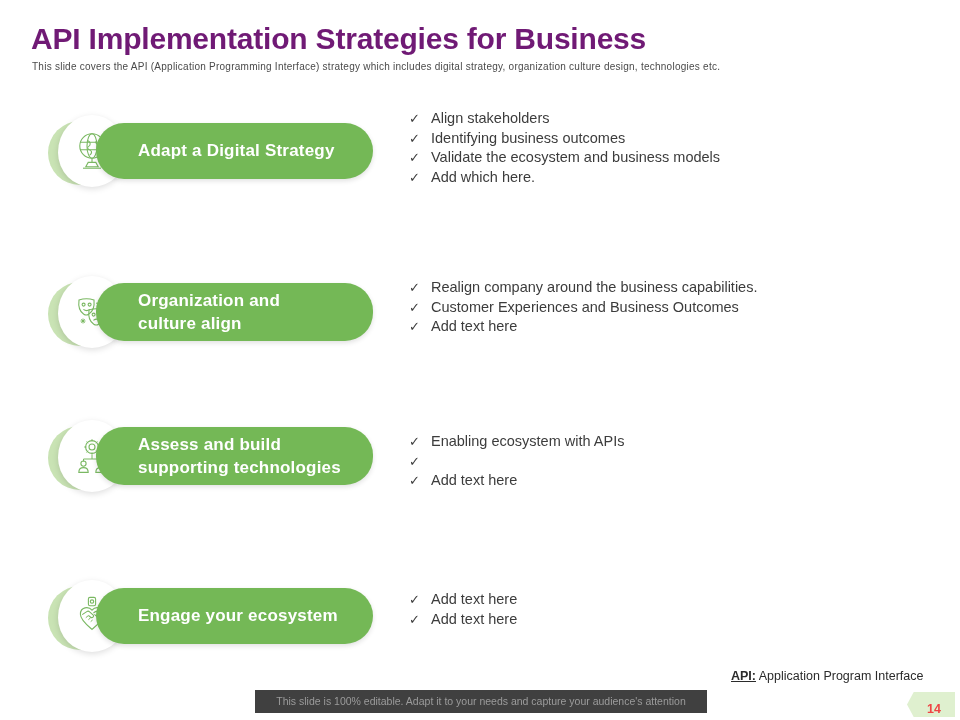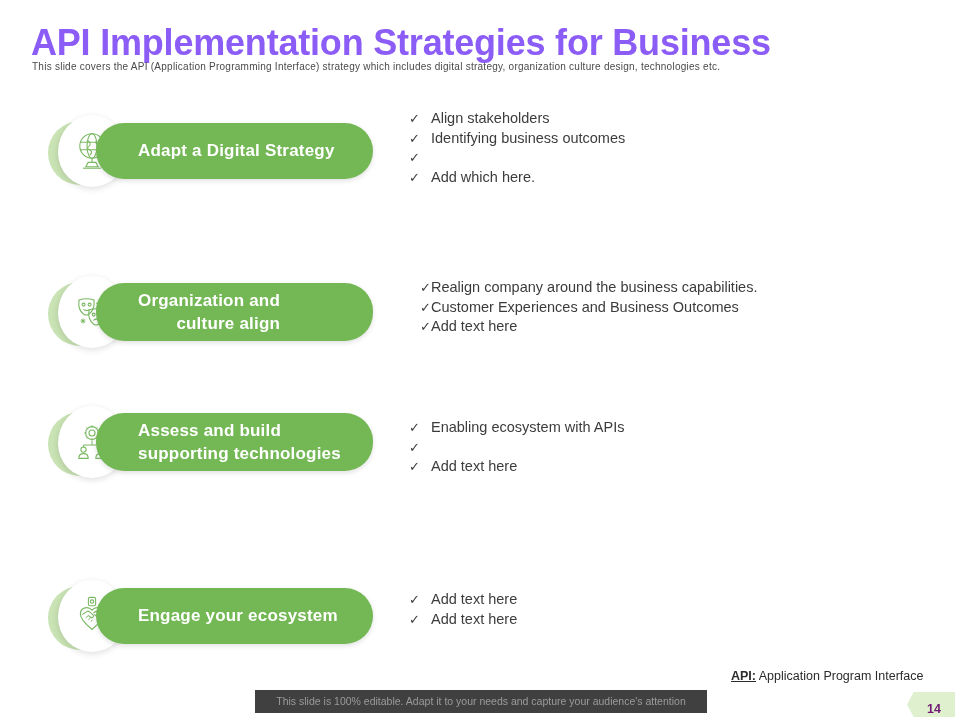--- a/index.html
+++ b/index.html
@@ -14,23 +14,23 @@
     overflow: hidden;
     font-family: "Liberation Sans", sans-serif;
     color: #3a3a3a;
   }
 
   
   .slide-title {
     position: absolute;
     left: 31px;
     top: 22px;
-    font-size: 36px;
+    font-size: 30px;
     font-weight: bold;
-    color: #8b5cf6;
+    color: #701a75;
     letter-spacing: -0.2px;
     white-space: nowrap;
   }
   .slide-subtitle {
     position: absolute;
     left: 32px;
     top: 61px;
     font-size: 10px;
     color: #4a4a4a;
     letter-spacing: 0.25px;
@@ -38,22 +38,22 @@
   }
 
   
   .row {
     position: absolute;
     left: 0;
     width: 960px;
     height: 110px;
   }
   .row-1 { top: 105px; }
-  .row-2 { top: 266px; text-align: right; }
-  .row-3 { top: 396px; }
+  .row-2 { top: 266px; }
+  .row-3 { top: 410px; }
   .row-4 { top: 570px; }
 
   
   .badge {
     position: absolute;
     left: 48px;
     top: 10px;
     width: 78px;
     height: 76px;
   }
@@ -183,21 +183,21 @@
   }
   .page-num {
     position: absolute;
     inset: 0;
     display: flex;
     align-items: center;
     justify-content: center;
     padding-left: 6px;
     font-size: 12.5px;
     font-weight: bold;
-    color: #701a75;
+    color: #ef4444;
     margin-top: 8px;
   }
 </style>
 </head>
 <body>
 
 <div class="slide-title">API Implementation Strategies for Business</div>
 <div class="slide-subtitle">This slide covers the API (Application Programming Interface)  strategy which includes digital strategy,  organization culture design, technologies etc.</div>
 
 <div class="row row-1">
@@ -224,20 +224,21 @@
     <div class="bullet">
       <span class="check">✓</span>
       <span>Align stakeholders</span>
     </div>
     <div class="bullet">
       <span class="check">✓</span>
       <span>Identifying business outcomes</span>
     </div>
     <div class="bullet">
       <span class="check">✓</span>
+      <span>Validate the ecosystem and business models</span>
     </div>
     <div class="bullet">
       <span class="check">✓</span>
       <span>Add which here.</span>
     </div>
   </div>
 </div>
 
 <div class="row row-2">
   <div class="badge">

